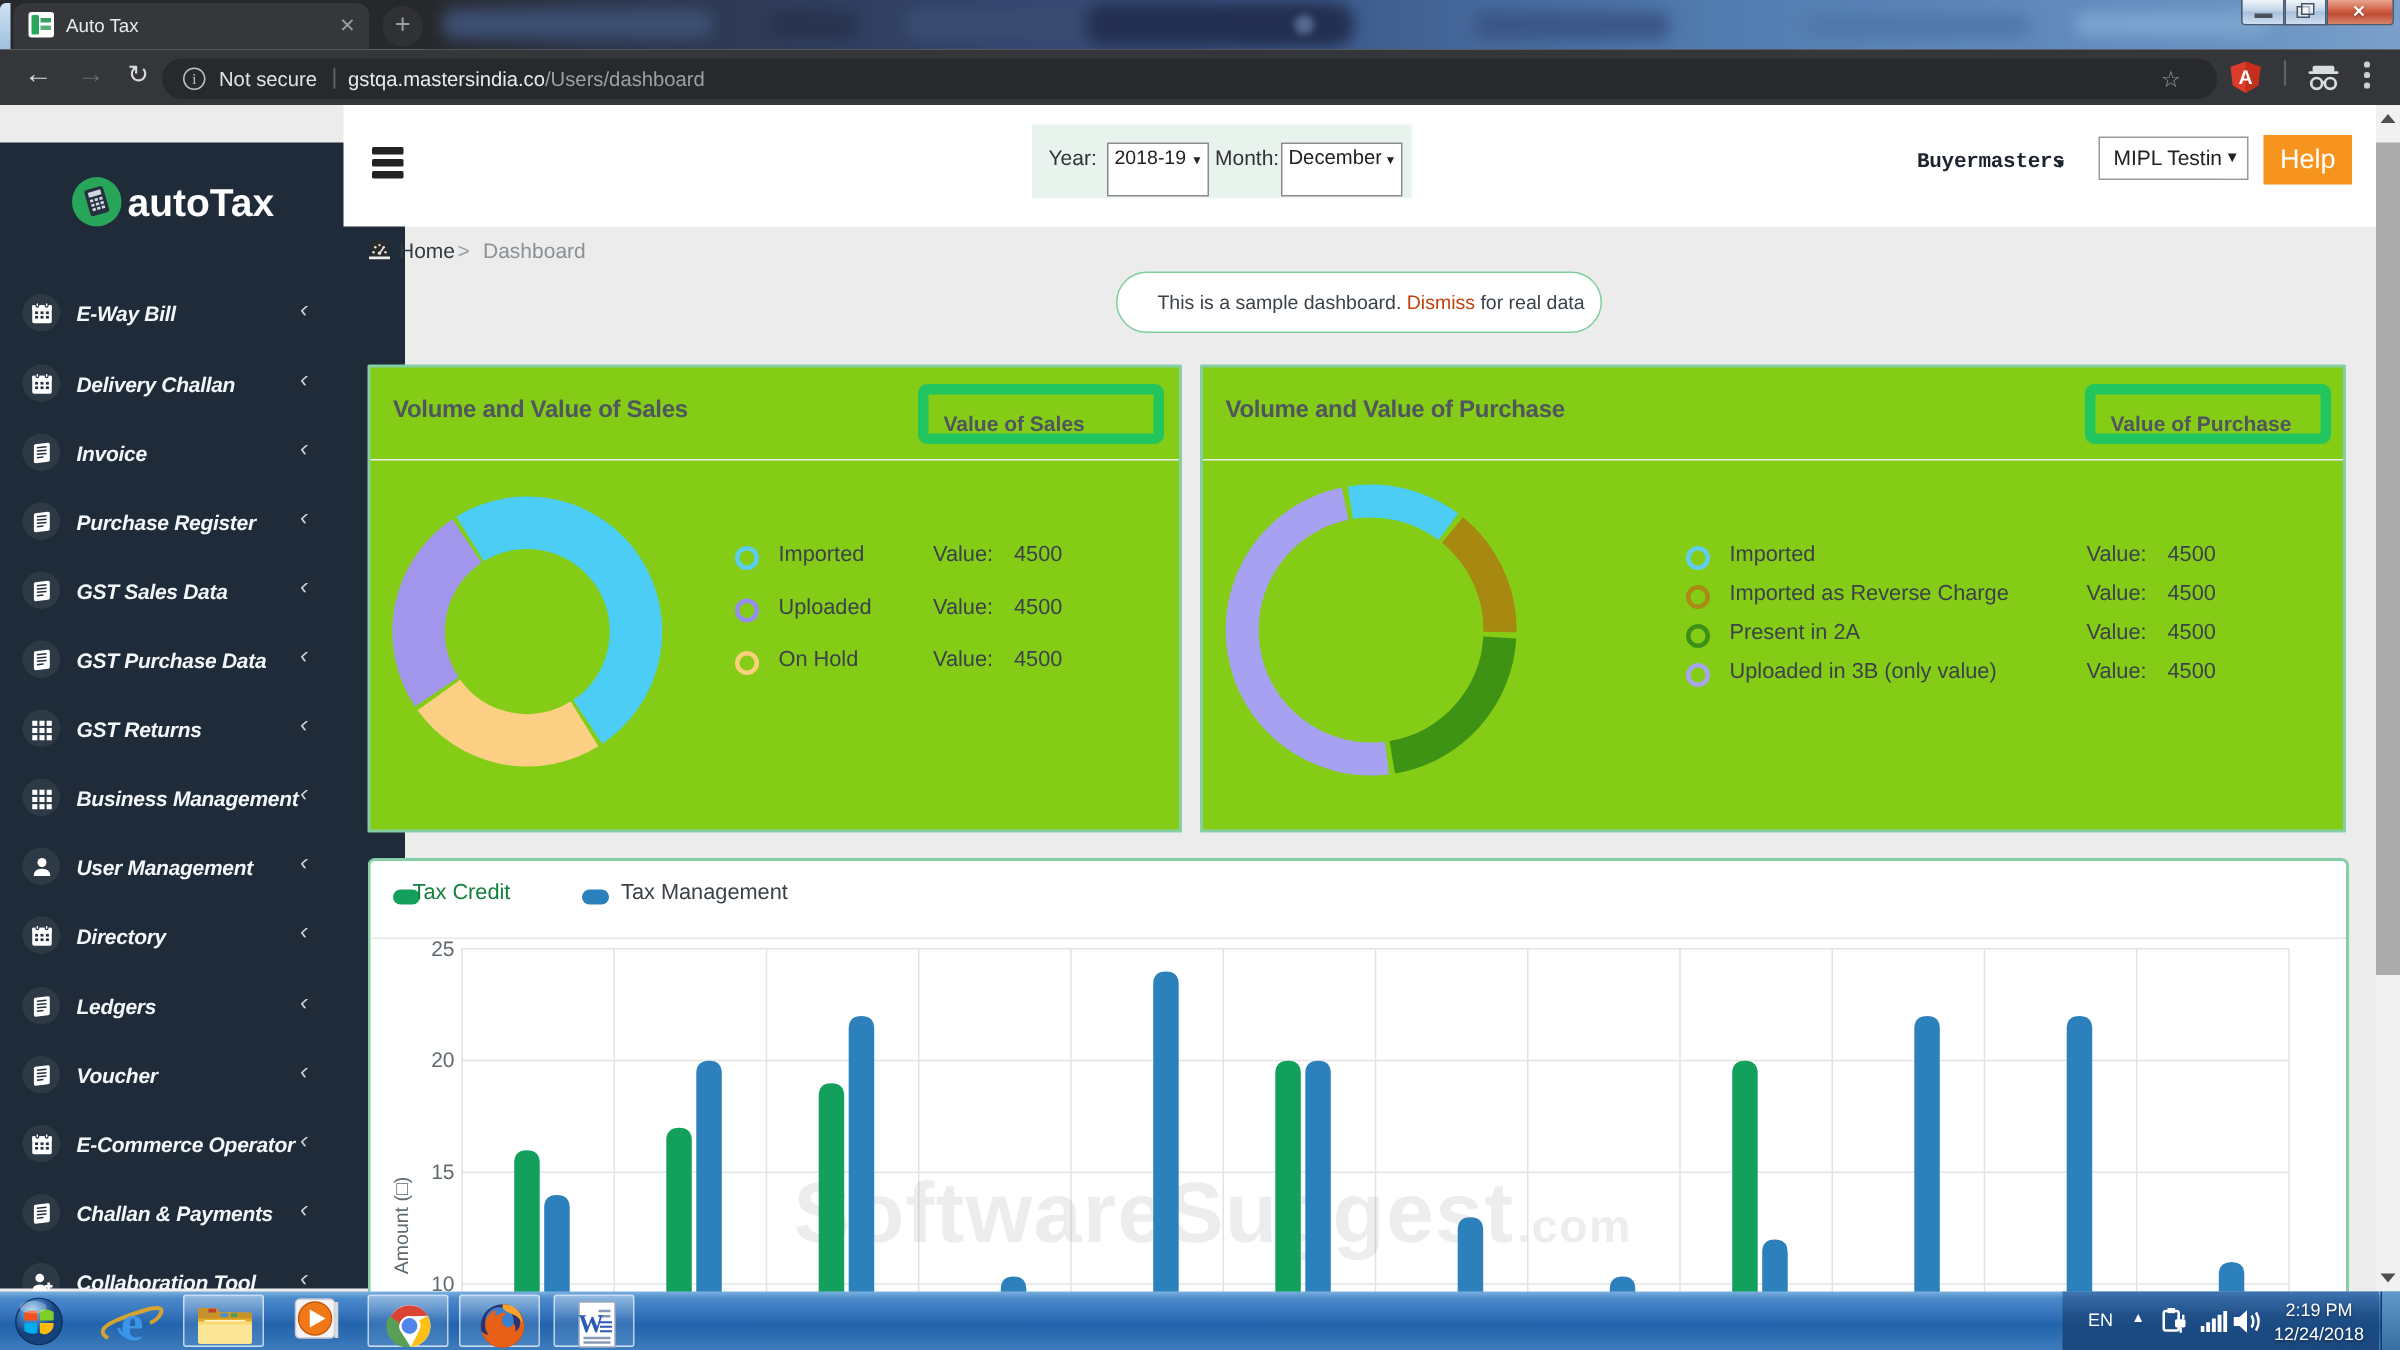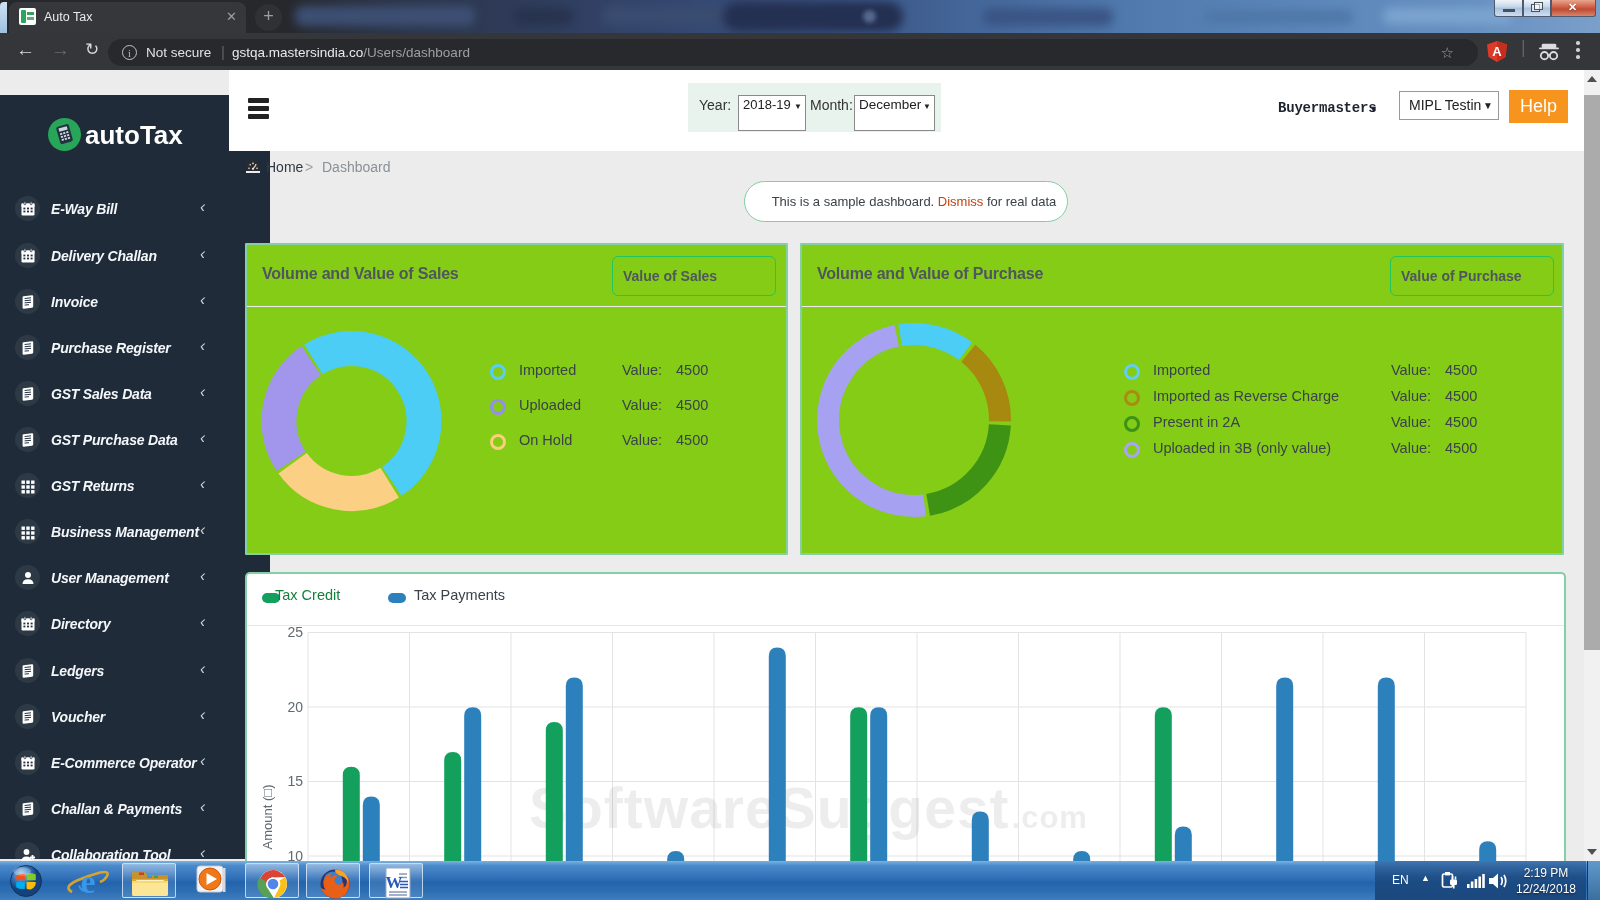--- a/index.html
+++ b/index.html
@@ -50,21 +50,21 @@
 .glab { position:absolute; top:14px; font-size:14px; color:#333; }
 #buyermasters { position:absolute; left:1049px; top:30px; font-size:14px; font-weight:bold; color:#1d2430; letter-spacing:-0.2px;font-family:Liberation Mono, monospace; }
 #mipl { position:absolute; left:1170px; top:21px; width:100px; height:29px; border:1px solid #999; background:#fff; font-size:14px; color:#222; line-height:27px; padding-left:9px; overflow:hidden; white-space:nowrap; }
 #mipl i { position:absolute; right:5px; top:0px; font-style:normal; font-size:10px; background:#fff; padding-left:2px; }
 #helpbtn { position:absolute; left:1280px; top:20px; width:59px; height:33px; background:#f7941e; color:#fff; font-size:18px; text-align:center; line-height:33px; }
 #breadcrumb { position:absolute; left:229px; top:151px; width:1355px; height:30px; font-size:14px; }
 #notice { position:absolute; left:744px; top:181px; width:324px; height:41px; background:#fff; border:1px solid #7fcf9f; border-radius:21px; font-size:13px; color:#3a4149; text-align:center; line-height:39px; padding-left:16px; }
 
 .card { position:absolute; background:#84cc16; border:2px solid #85cfa6; border-radius:1px; }
 .cardh { position:absolute; left:15px; top:20px; font-size:16px; color:#4f565e; font-weight:bold; letter-spacing:-0.2px; }
-.cardbox { position:absolute; height:40px; border:1px solid #22c55e; border-radius:6px; font-size:14px; font-weight:bold; color:#4f565e; line-height:38px; padding-left:10px; }
+.cardbox { position:absolute; height:40px; border:7px solid #22c55e; border-radius:6px; font-size:14px; font-weight:bold; color:#4f565e; line-height:38px; padding-left:10px; }
 .carddiv { position:absolute; left:0; width:100%; height:1px; background:#ececec; }
 .legtxt { position:absolute; font-size:14.5px; color:#3b4249; }
 
 #chartcard { position:absolute; left:245px; top:572px; width:1321px; height:328px; background:#fff; border:2px solid #85cfa6; border-bottom:none; border-radius:5px 5px 0 0; }
 .cpill { position:absolute; width:18px; height:10px; border-radius:5px; }
 #chartdiv { position:absolute; left:0; top:51px; width:100%; height:1px; background:#e8e8e8; }
 
 
 #scroll { position:absolute; left:1584px; top:70px; width:16px; height:791px; background:#f1f1f1; }
 #sthumb { position:absolute; left:0; top:25px; width:16px; height:555px; background:#ababab; }
@@ -466,21 +466,21 @@
 <span class="legtxt" style="left:1445px;top:414px">4500</span>
 <span style="position:absolute;left:1124px;top:442px;width:16px;height:16px;border:3.5px solid #a9a4f2;border-radius:50%;box-sizing:border-box"></span>
 <span class="legtxt" style="left:1153px;top:440px">Uploaded in 3B (only value)</span>
 <span class="legtxt" style="left:1391px;top:440px">Value:</span>
 <span class="legtxt" style="left:1445px;top:440px">4500</span>
 
 <div id="chartcard">
   <span class="cpill" style="left:15px;top:19px;background:#13a05c"></span>
   <span class="legtxt" style="left:28px;top:13px;color:#15803d">Tax Credit</span>
   <span class="cpill" style="left:141px;top:19px;background:#2c80bb"></span>
-  <span class="legtxt" style="left:167px;top:13px;color:#3a4149">Tax Payments</span>
+  <span class="legtxt" style="left:167px;top:13px;color:#3a4149">Tax Management</span>
   <div id="chartdiv"></div>
 </div>
 <svg style="position:absolute;left:245px;top:572px" width="1321" height="328" viewBox="245 572 1321 328">
     <line x1="308.0" y1="632.5" x2="308.0" y2="900" stroke="#e3e3e3" stroke-width="1"></line>
     <line x1="409.5" y1="632.5" x2="409.5" y2="900" stroke="#e3e3e3" stroke-width="1"></line>
     <line x1="511.0" y1="632.5" x2="511.0" y2="900" stroke="#e3e3e3" stroke-width="1"></line>
     <line x1="612.5" y1="632.5" x2="612.5" y2="900" stroke="#e3e3e3" stroke-width="1"></line>
     <line x1="714.0" y1="632.5" x2="714.0" y2="900" stroke="#e3e3e3" stroke-width="1"></line>
     <line x1="815.5" y1="632.5" x2="815.5" y2="900" stroke="#e3e3e3" stroke-width="1"></line>
     <line x1="917.0" y1="632.5" x2="917.0" y2="900" stroke="#e3e3e3" stroke-width="1"></line>

